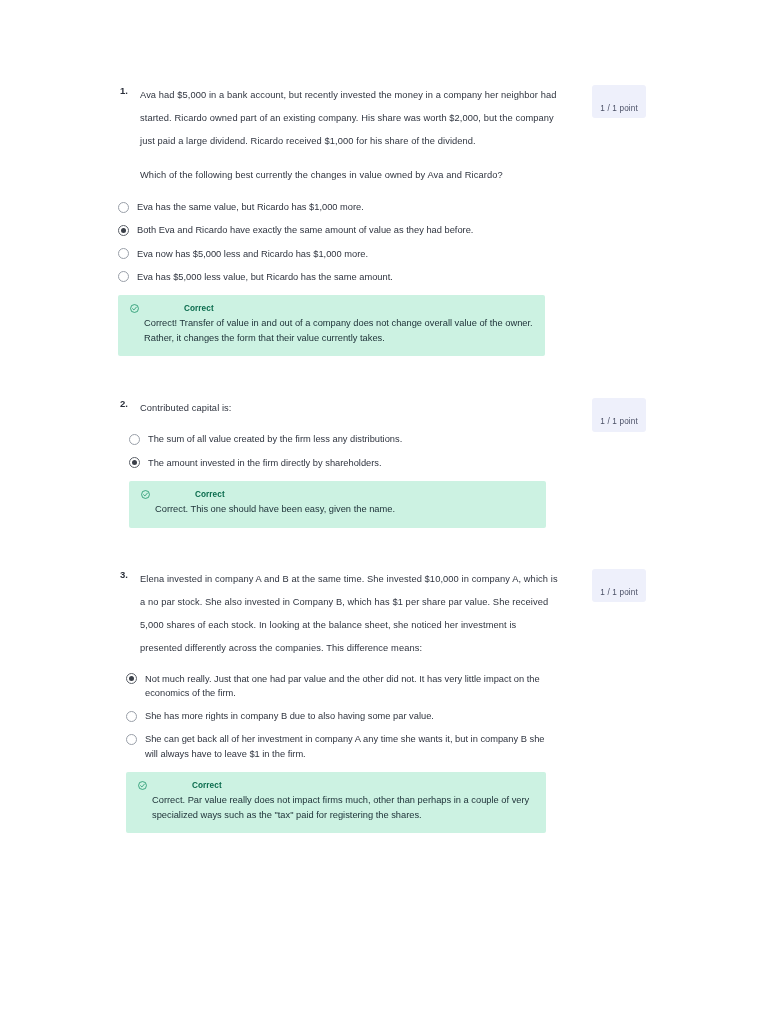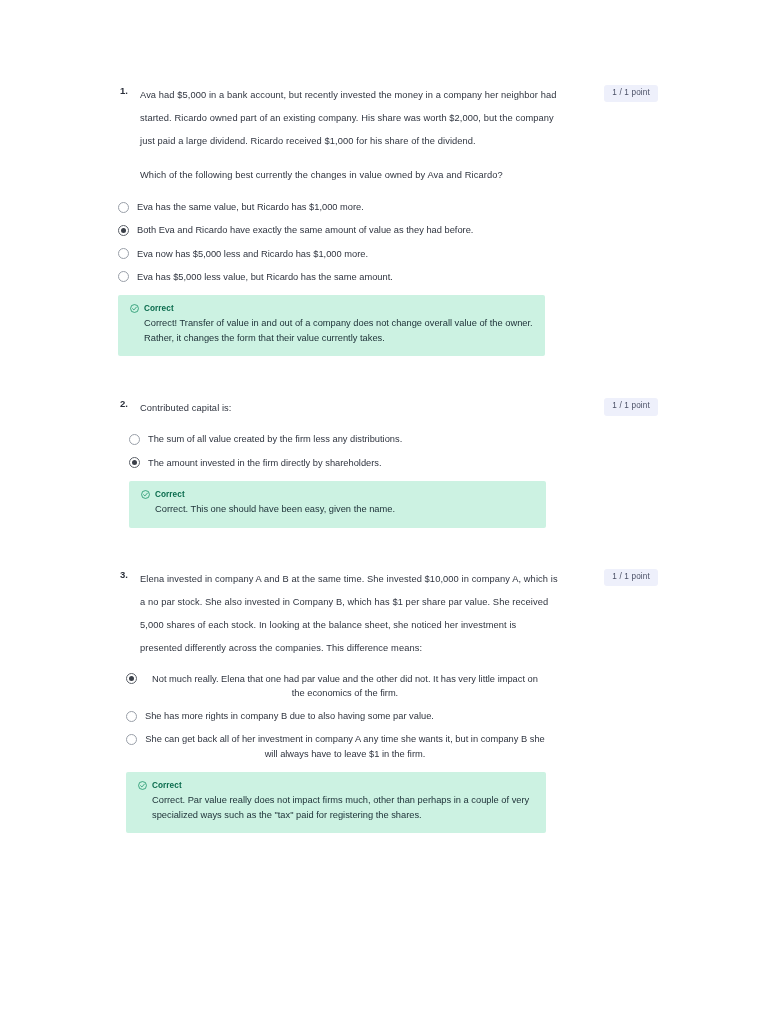--- a/index.html
+++ b/index.html
@@ -64,27 +64,27 @@
     color: #2f343f;
     max-width: 418px;
     letter-spacing: 0.01em;
   }
   .q-text .q-para + .q-para {
     margin-top: 11px;
   }
 
   .points-badge {
     position: absolute;
-    right: 0;
+    right: 12px;
     top: 1px;
     background: #eef0fb;
     color: #4b5066;
     font-size: 8.2px;
     line-height: 1;
-    padding: 4px 8px 5px 8px;
+    padding: 20px 8px 5px 8px;
     border-radius: 3px;
     white-space: nowrap;
     letter-spacing: 0.02em;
   }
 
   
   .options {
     margin-top: 12px;
   }
   .option {
@@ -119,34 +119,34 @@
     margin-left: -2.7px;
     margin-top: -2.7px;
     border-radius: 50%;
     background: #3a3f48;
   }
   .option-label {
     font-size: 9.3px;
     line-height: 14.3px;
     color: #2f343f;
     max-width: 400px;
-    text-align: center;
   }
 
   
   .feedback {
     background: #ccf2e2;
     border-radius: 2px;
     padding: 9px 12px 11px 12px;
     box-sizing: border-box;
   }
   .feedback-head {
     display: flex;
     align-items: center;
     margin-bottom: 3px;
+    gap: 40px;
   }
   .check-icon {
     flex: 0 0 9px;
     width: 9px;
     height: 9px;
     margin-right: 5px;
     display: block;
   }
   .feedback-title {
     font-size: 8.2px;
@@ -265,21 +265,21 @@
         <div class="q-body">
           <div class="q-text">
             <div class="q-para">Elena invested in company A and B at the same time.  She invested $10,000 in company A, which is a no par stock.  She also invested in Company B, which has $1 per share par value.  She received 5,000 shares of each stock.  In looking at the balance sheet, she noticed her investment is presented differently across the companies.  This difference means:</div>
           </div>
         </div>
       </div>
 
       <div class="options">
         <div class="option">
           <span class="radio selected"></span>
-          <span class="option-label">Not much really.  Elena that one had par value and the other did not.  It has very little impact on the economics of the firm.</span>
+          <span class="option-label">Not much really.  Just that one had par value and the other did not.  It has very little impact on the economics of the firm.</span>
         </div>
         <div class="option">
           <span class="radio"></span>
           <span class="option-label">She has more rights in company B due to also having some par value.</span>
         </div>
         <div class="option">
           <span class="radio"></span>
           <span class="option-label">She can get back all of her investment in company A any time she wants it, but in company B she will always have to leave $1 in the firm.</span>
         </div>
       </div>

